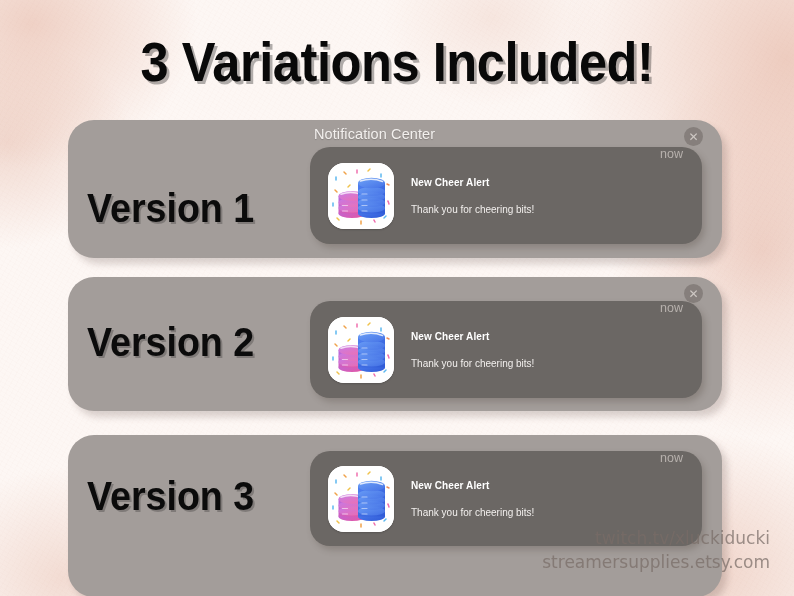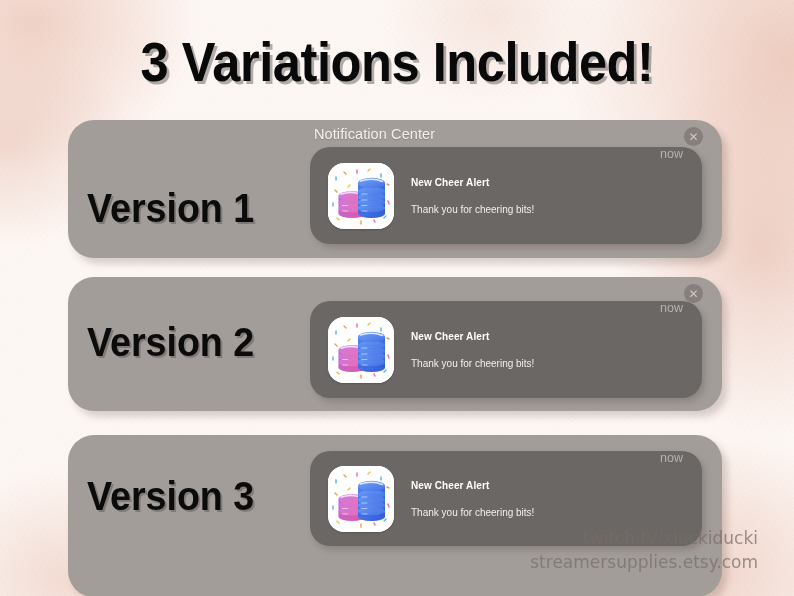--- a/index.html
+++ b/index.html
@@ -168,21 +168,21 @@
     font-size: 12.5px;
     color: #b7b1ad;
     align-self: flex-start;
     margin-right: 19px;
     flex: 0 0 auto;
   }
 
   
   #watermark {
     position: absolute;
-    right: 36px;
+    right: 24px;
     bottom: 22px;
     text-align: right;
     font-family: "DejaVu Sans", sans-serif;
     font-size: 17px;
     line-height: 24px;
     color: rgba(120,108,102,0.72);
     white-space: nowrap;
   }
 </style>
 </head>

